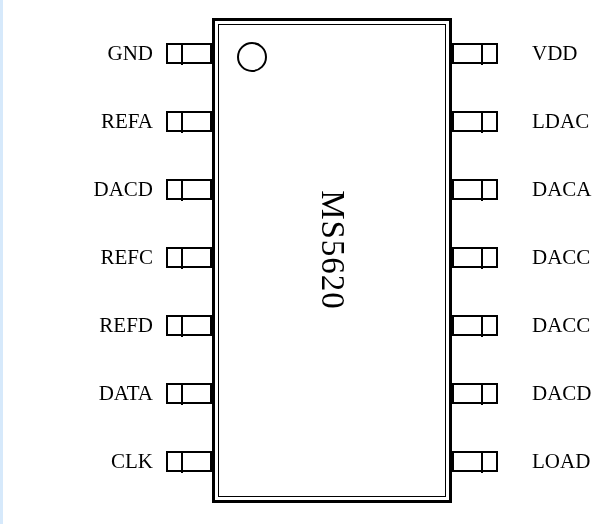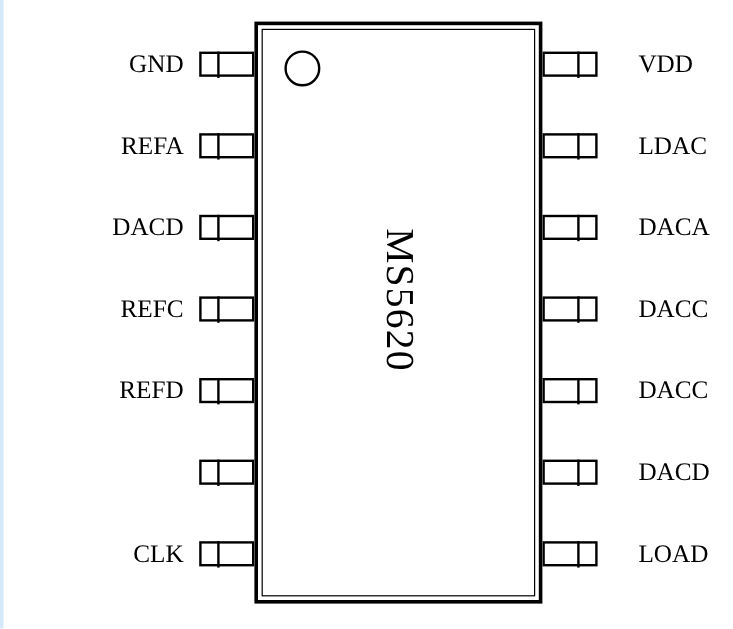--- a/index.html
+++ b/index.html
@@ -160,20 +160,21 @@
     </div>
   <div class="pin left" style="top:451px">
       <span class="divider"></span>
     </div>
 
   <div class="pin-label left" style="top:43px">GND</div>
   <div class="pin-label left" style="top:111px">REFA</div>
   <div class="pin-label left" style="top:179px">DACD</div>
   <div class="pin-label left" style="top:247px">REFC</div>
   <div class="pin-label left" style="top:315px">REFD</div>
+  <div class="pin-label left" style="top:383px">DATA</div>
   <div class="pin-label left" style="top:451px">CLK</div>
 
   <div class="pin right" style="top:43px">
       <span class="divider"></span>
     </div>
   <div class="pin right" style="top:111px">
       <span class="divider"></span>
     </div>
   <div class="pin right" style="top:179px">
       <span class="divider"></span>

